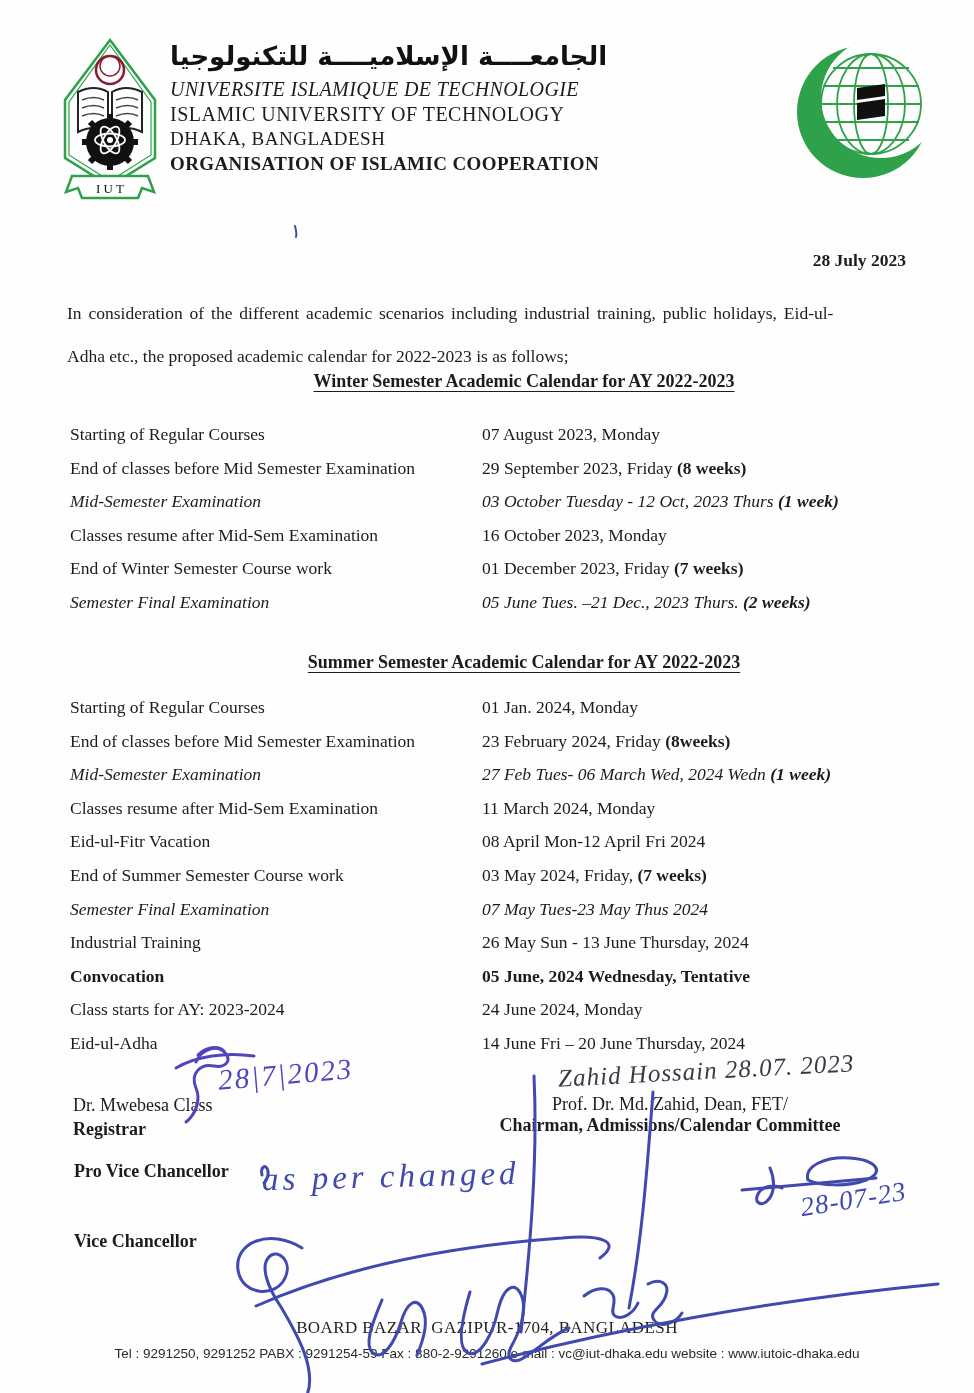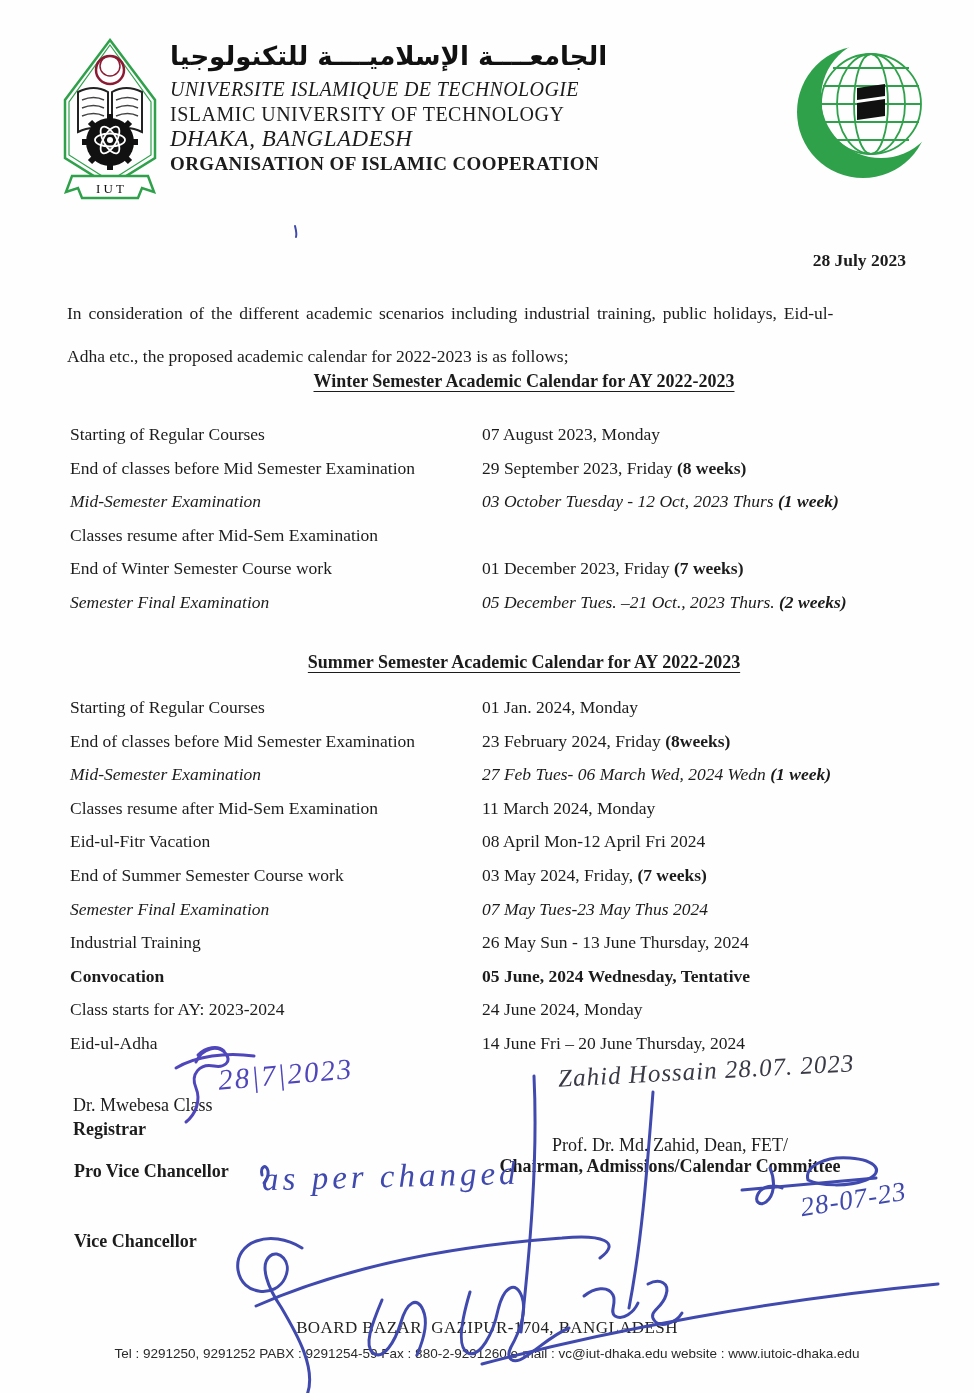--- a/index.html
+++ b/index.html
@@ -6,21 +6,21 @@
   .page{
     position:relative; width:974px; height:1393px; margin:0 auto;
     background:#fefefe; overflow:hidden;
     font-family:"Liberation Serif", serif; color:#1c1c1c;
   }
   
   .hdr-center{position:absolute; left:170px; top:40px; width:630px; }
   .hdr-arabic{font-family:"DejaVu Sans", sans-serif; font-weight:bold; font-size:26px; line-height:32px; color:#111;}
   .hdr-french{font-style:italic; font-size:20px; line-height:26px; margin-top:4px; letter-spacing:.4px;}
   .hdr-english{font-size:20px; line-height:25px; letter-spacing:.5px;}
-  .hdr-city{font-size:23px; line-height:24px; letter-spacing:.5px;font-style:italic;}
+  .hdr-city{font-size:19px; line-height:24px; letter-spacing:.5px;}
   .hdr-org{font-size:19px; line-height:25px; font-weight:bold; letter-spacing:.4px;}
   .logo-iut{position:absolute; left:58px; top:36px;}
   .logo-oic{position:absolute; left:793px; top:40px;}
   
   .date-line{position:absolute; right:68px; top:250px; font-weight:bold; font-size:17.5px;}
   .intro{position:absolute; left:67px; top:292px; width:842px; font-size:17.5px; line-height:43px;}
   .intro .l1{display:block; word-spacing:2.5px;}
   
   .sec-title{position:absolute; left:0; width:974px; text-align:center; font-size:18px; font-weight:bold;padding-left:37px;}
   .sec-title span{text-decoration:underline; text-underline-offset:4px;}
@@ -33,21 +33,21 @@
   .trow{display:flex; height:33.6px; align-items:flex-start;}
   .tlabel{width:412px; flex:none;}
   .tvalue{flex:1;}
   .row-italic .tlabel,.row-italic .tvalue{font-style:italic;}
   .row-bold .tlabel,.row-bold .tvalue{font-weight:bold;}
   .vbold{font-weight:bold;}
   .row-italic .vbold{font-style:italic;}
   
   .sig-name-left{position:absolute; left:73px; top:1095px; font-size:18px;}
   .sig-title-left{position:absolute; left:73px; top:1119px; font-size:18px; font-weight:bold;}
-  .sig-col-right{position:absolute; left:455px; top:1094px; width:430px; text-align:center;margin-top:41px;}
+  .sig-col-right{position:absolute; left:455px; top:1094px; width:430px; text-align:center;}
   .sig-name-right{font-size:18px;}
   .sig-title-right{font-size:18px; font-weight:bold;}
   .hand{font-style:italic; white-space:nowrap;}
   .hand-reg-date{position:absolute; left:218px; top:1058px; font-size:29px; color:#4f46bb; transform:rotate(-5deg); letter-spacing:2px;}
   .hand-zahid{position:absolute; left:558px; top:1057px; font-size:25px; color:#3a3a46; transform:rotate(-3deg); letter-spacing:1px;}
   .label-provc{position:absolute; left:74px; top:1161px; font-size:18px; font-weight:bold;}
   .label-vc{position:absolute; left:74px; top:1231px; font-size:18px; font-weight:bold;}
   .hand-provc{position:absolute; left:262px; top:1158px; font-size:33px; color:#3f49ae; transform:rotate(-1.5deg); letter-spacing:4px;}
   .hand-provc-date{position:absolute; left:800px; top:1184px; font-size:27px; color:#3f49ae; transform:rotate(-9deg); letter-spacing:1px;}
   
@@ -145,28 +145,29 @@
     <div class="trow">
       <div class="tlabel">End of classes before Mid Semester Examination</div>
       <div class="tvalue"><span>29 September 2023, Friday </span><span class="vbold">(8 weeks)</span></div>
     </div>
     <div class="trow row-italic">
       <div class="tlabel">Mid-Semester Examination</div>
       <div class="tvalue"><span>03 October Tuesday - 12 Oct, 2023 Thurs </span><span class="vbold">(1 week)</span></div>
     </div>
     <div class="trow">
       <div class="tlabel">Classes resume after Mid-Sem Examination</div>
+      <div class="tvalue"><span>16 October 2023, Monday</span><span class="vbold"></span></div>
     </div>
     <div class="trow">
       <div class="tlabel">End of Winter Semester Course work</div>
       <div class="tvalue"><span>01 December 2023, Friday </span><span class="vbold">(7 weeks)</span></div>
     </div>
     <div class="trow row-italic">
       <div class="tlabel">Semester Final Examination</div>
-      <div class="tvalue"><span>05 December Tues. –21 Oct., 2023 Thurs. </span><span class="vbold">(2 weeks)</span></div>
+      <div class="tvalue"><span>05 June Tues. –21 Dec., 2023 Thurs. </span><span class="vbold">(2 weeks)</span></div>
     </div>
   </div>
 
   <div class="sec-title summer-title">
     <span>Summer Semester Academic Calendar for AY 2022-2023</span>
   </div>
 
   <div class="cal-table summer-table">
     <div class="trow">
       <div class="tlabel">Starting of Regular Courses</div>

